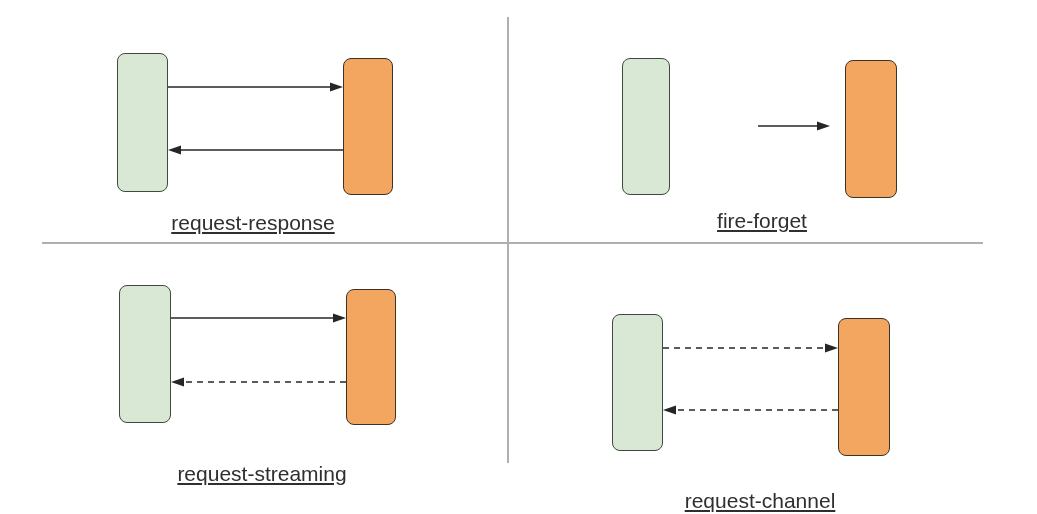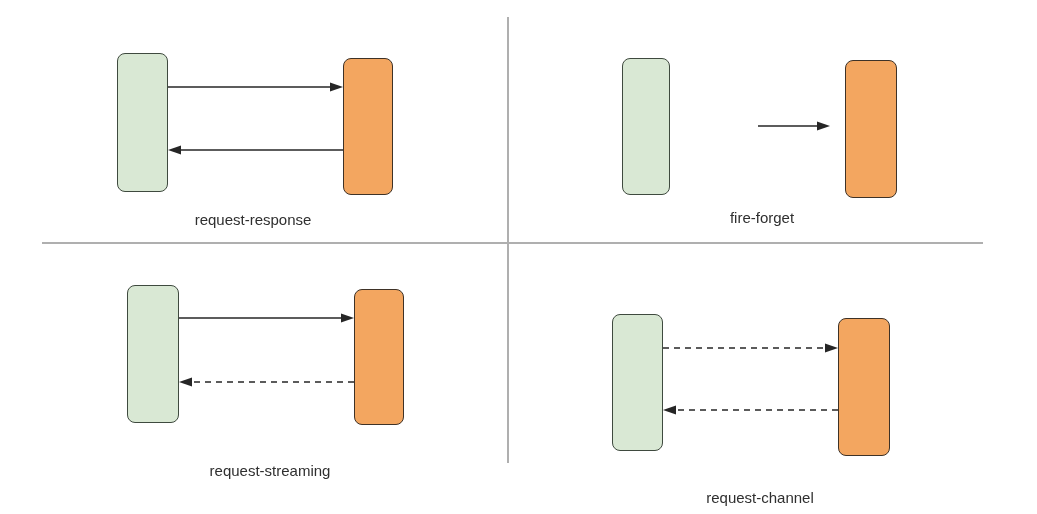--- a/index.html
+++ b/index.html
@@ -14,21 +14,21 @@
     overflow: hidden;
   }
 
   .divider { position: absolute; background: var(--divider, #b0b0b0); }
   .divider.v { left: 507px; top: 17px;  width: 2px;   height: 446px; }
   .divider.h { left: 42px;  top: 242px; width: 941px; height: 2px;  }
 
   .panel { position: absolute; }
   #p0 { left: 0;     top: 0;     width: 508px; height: 243px; }
   #p1 { left: 508px; top: 0;     width: 529px; height: 243px; border-radius: 11px; }
-  #p2 { left: 12px;     top: 243px; width: 524px; height: 271px; }
+  #p2 { left: 4px;     top: 243px; width: 524px; height: 271px; }
   #p3 { left: 508px; top: 243px; width: 529px; height: 271px; margin-top: 16px; }
 
   .node {
     position: absolute;
     border-radius: 8px;
     border: 1.6px solid #444;
   }
   .node.green  { background: var(--req-fill, #d9e8d4); border-color: var(--req-stroke, #3f4a3f); }
   .node.orange { background: var(--res-fill, #f3a660); border-color: var(--res-stroke, #3e3227); }
 
@@ -44,24 +44,25 @@
   svg.arrow-layer {
     position: absolute;
     left: 0; top: 0;
     width: 100%; height: 100%;
     overflow: visible;
   }
 
   .label {
     position: absolute;
     transform: translateX(-50%);
-    font-size: 15px;
+    font-size: 21px;
     line-height: 1.15;
     color: var(--label, #2f2f2f);
     white-space: nowrap;
+    text-decoration: underline;
   }
   #p0 .label { left: 253px; top: 211px; }
   #p1 .label { left: 254px; top: 209px; }
   #p2 .label { left: 258px; top: 219px; }
   #p3 .label { left: 252px; top: 230px; }
 </style>
 </head>
 <body>
 
 <div class="canvas">

